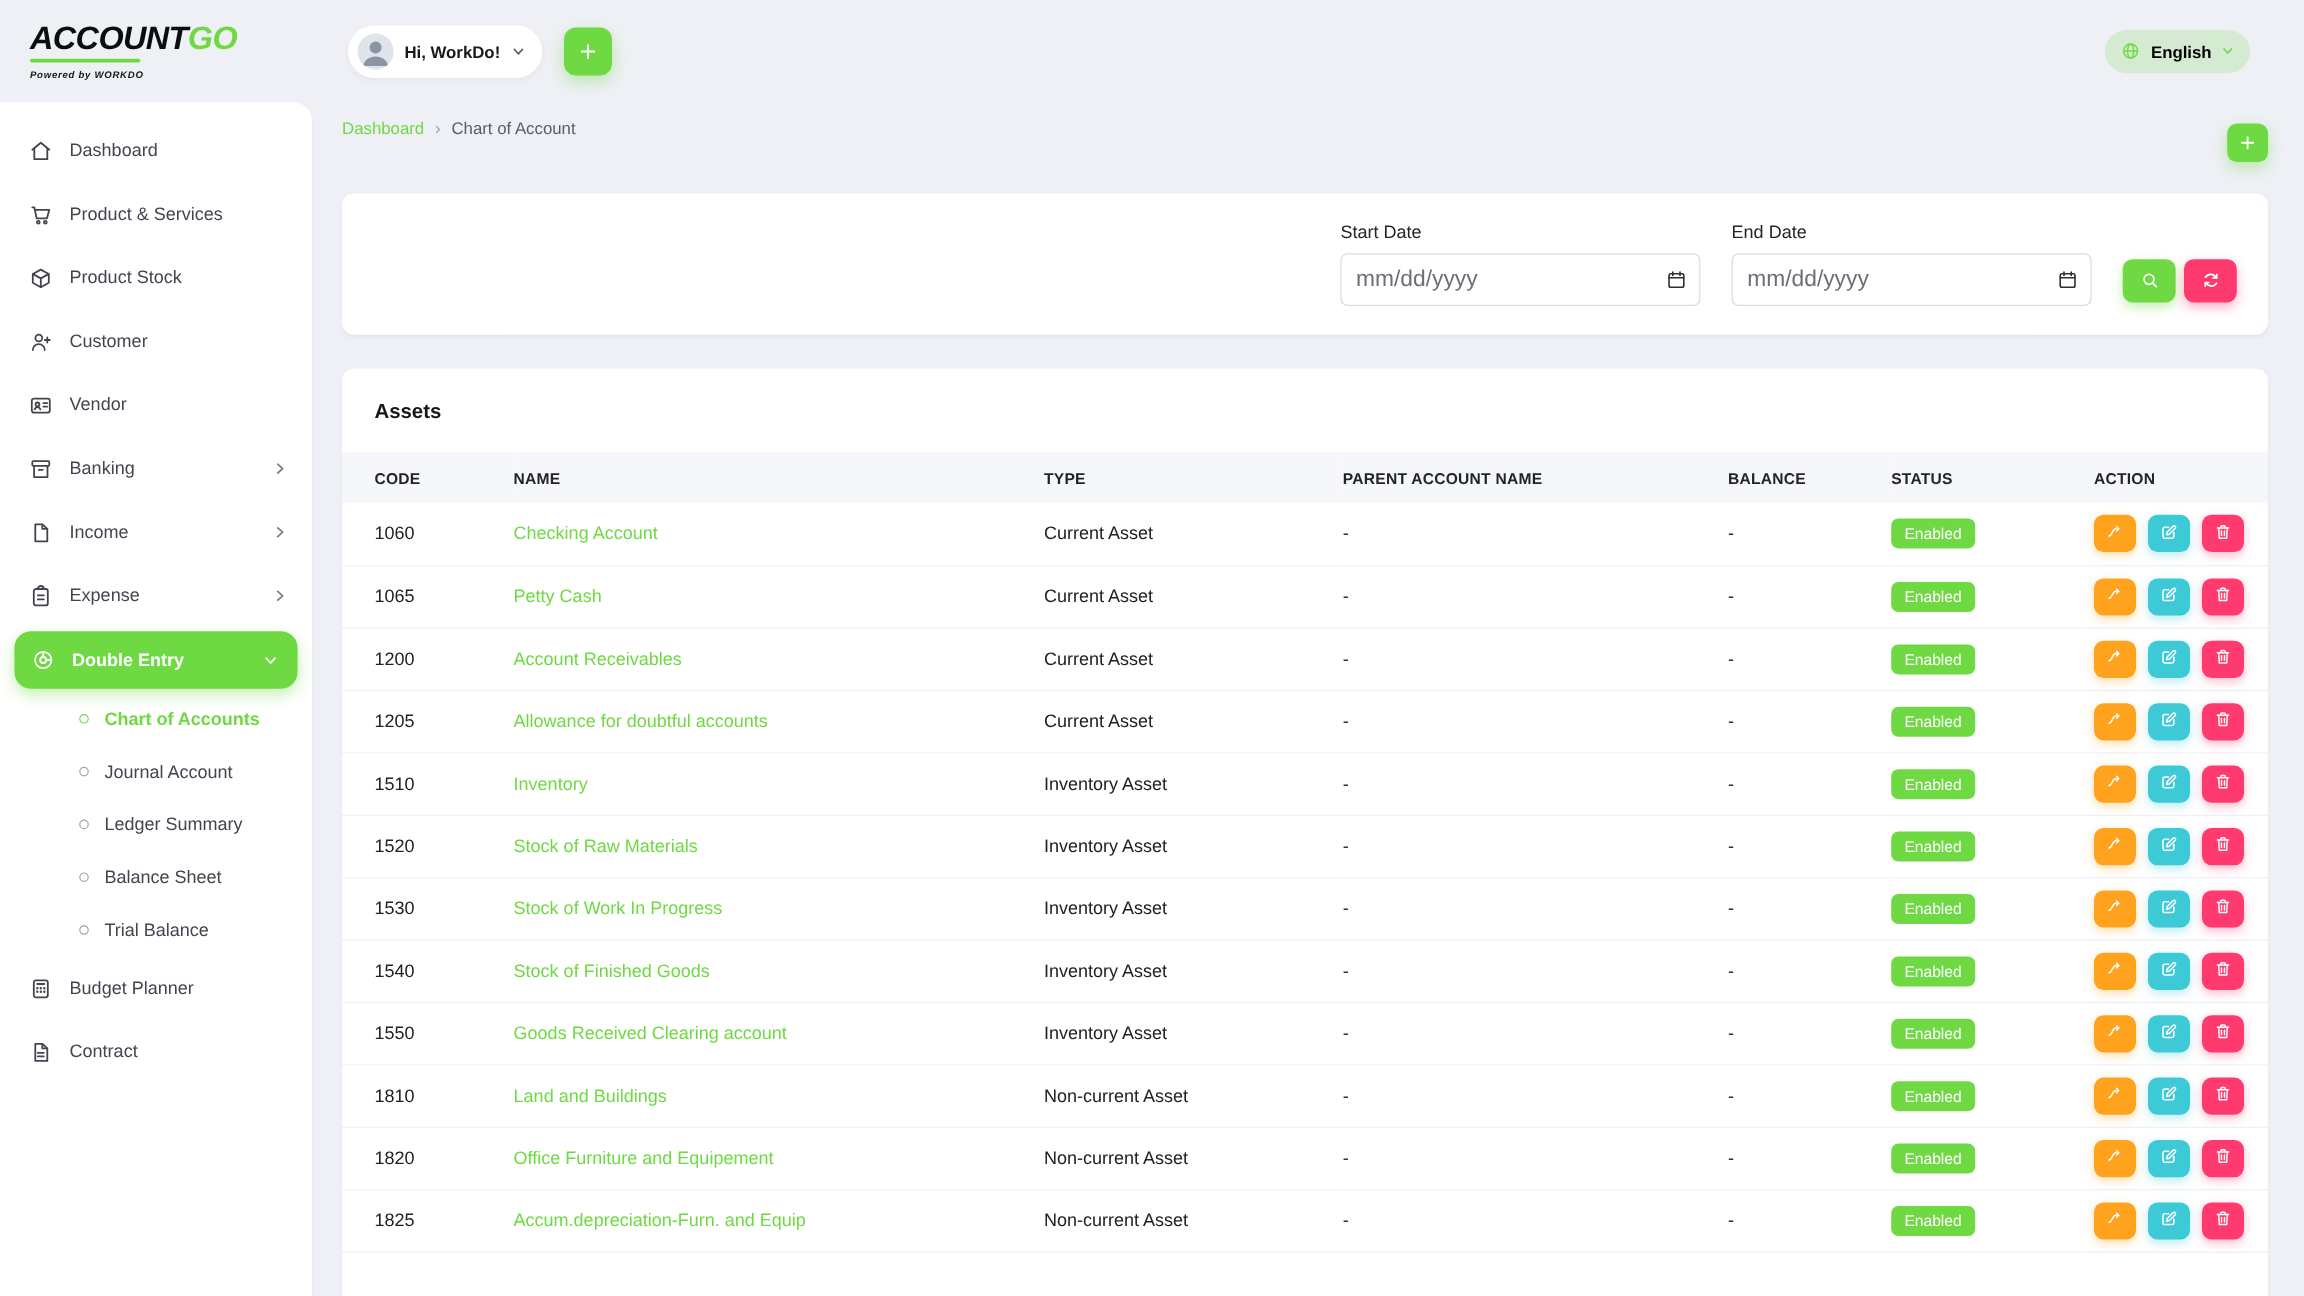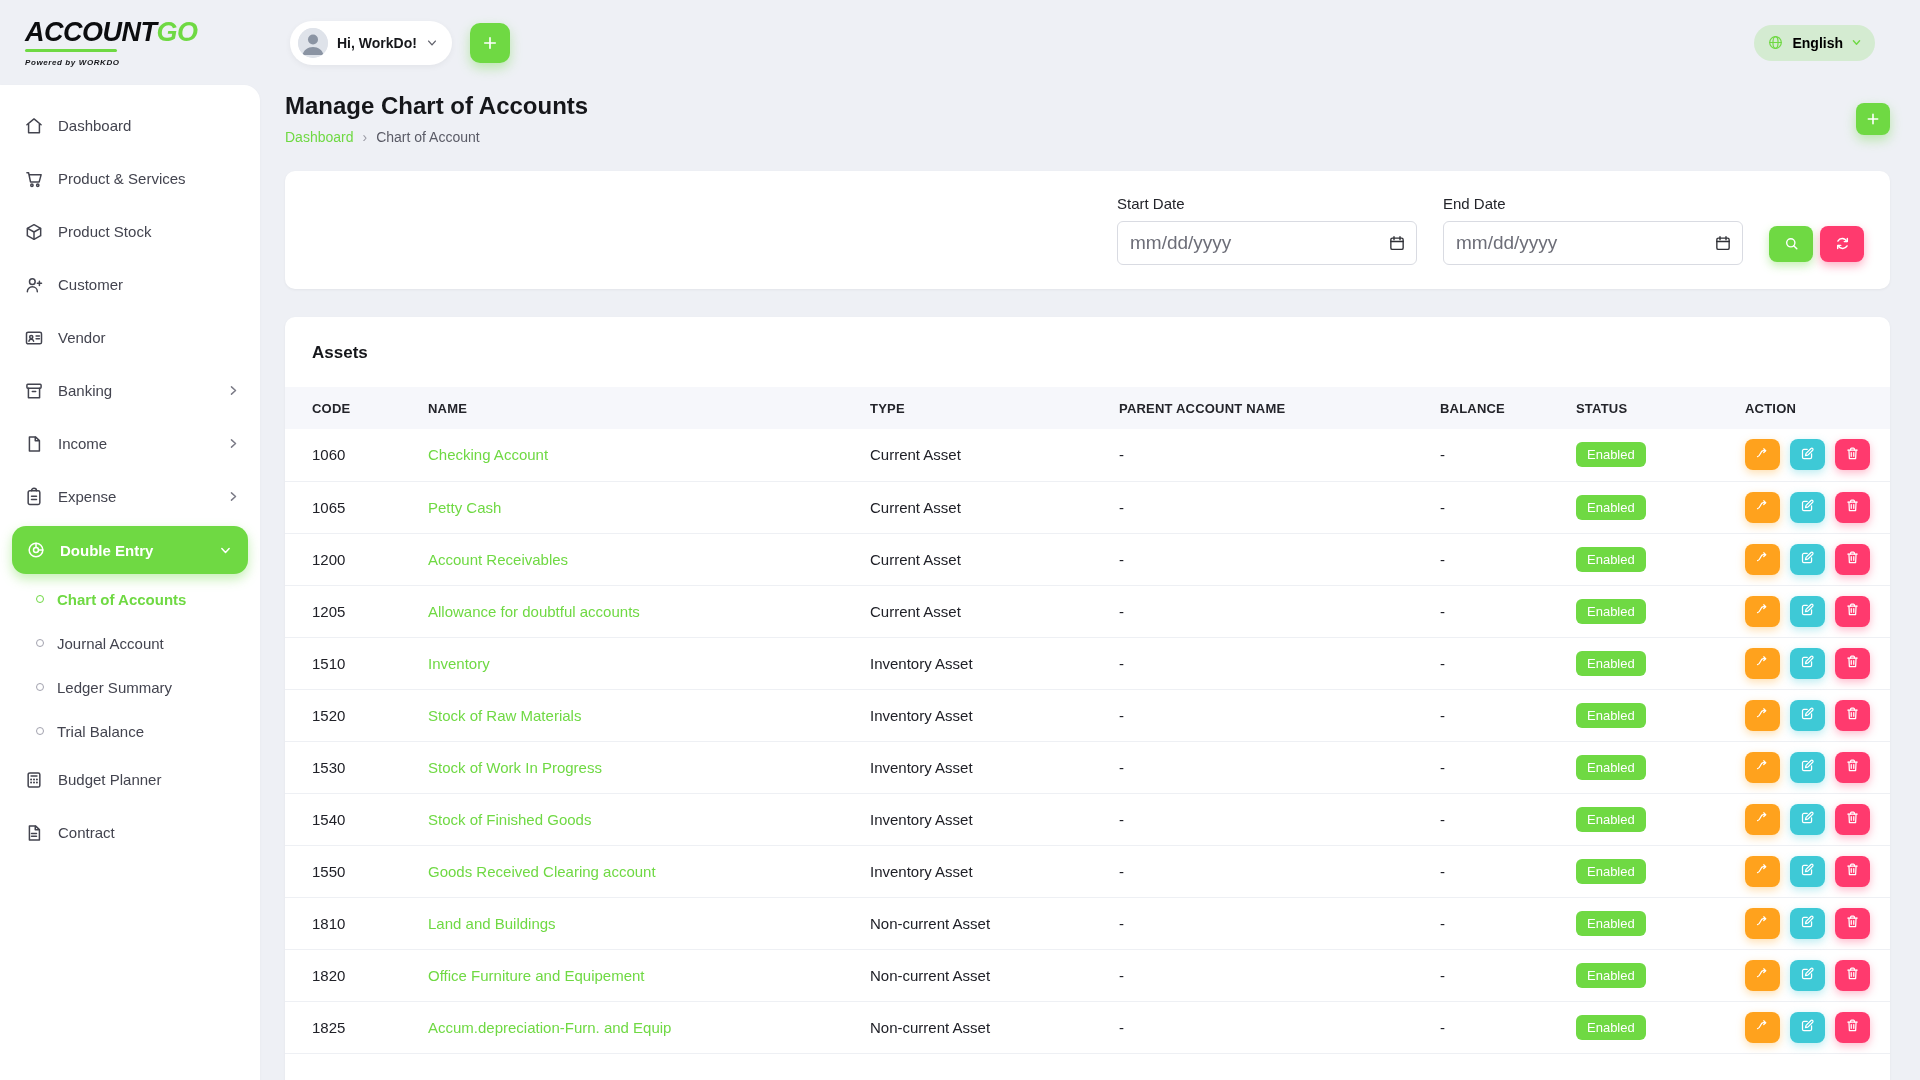--- a/index.html
+++ b/index.html
@@ -21,21 +21,21 @@
   .logo-powered { font-size: 8px; font-weight: 700; letter-spacing: 0.6px; color: #15161a; font-style: italic; }
 
   .side-nav { background: #fff; border-top-right-radius: 16px; flex: 1; padding-top: 14px; overflow: hidden; box-shadow: 0 1px 3px rgba(0,0,0,0.04); }
   .nav-item { height: 53px; display: flex; align-items: center; padding: 0 20px 0 24px; color: #43444f; font-size: 15px; font-weight: 500; cursor: pointer; }
   .nav-item .ic { width: 20px; height: 20px; margin-right: 14px; flex: 0 0 20px; color: #43444f; }
   .nav-item .ic svg, .chev svg { display: block; width: 100%; height: 100%; }
   .nav-item .lbl { flex: 1; white-space: nowrap; }
   .chev { width: 13px; height: 13px; color: #7b7b87; }
   .nav-item.active { background: #6fd943; color: #fff; border-radius: 14px; margin: 3px 12px; height: 48px; padding: 0 16px 0 14px; box-shadow: 0 5px 12px rgba(111,217,67,0.4); font-weight: 700; }
   .nav-item.active .ic, .nav-item.active .chev { color: #fff; }
-  .sub-item { height: 44px; display: flex; align-items: center; padding-left: 36px; font-size: 15px; color: #43444f; cursor: pointer; }
+  .sub-item { height: 44px; display: flex; align-items: center; padding-left: 36px; font-size: 15px; color: #43444f; cursor: pointer; margin-left: 30px; }
   .sub-item .dot { width: 8px; height: 8px; border: 1.5px solid #a2a2ae; border-radius: 50%; margin-right: 13px; flex: 0 0 8px; }
   .sub-item.active { color: #6fd943; font-weight: 700; }
   .sub-item.active .dot { border-color: #6fd943; }
 
   
   .main { flex: 1; display: flex; flex-direction: column; min-width: 0; }
   .topbar { height: 85px; display: flex; align-items: center; padding: 0 45px 0 30px; }
   .user-chip { background: #fff; border-radius: 24px; height: 44px; display: flex; align-items: center; padding: 0 14px 0 8px; gap: 9px; box-shadow: 0 2px 6px rgba(0,0,0,0.05); cursor: pointer; }
   .avatar { width: 30px; height: 30px; border-radius: 50%; background: #dfe3ea; overflow: hidden; flex: 0 0 30px; }
   .avatar svg { display: block; width: 100%; height: 100%; }
@@ -231,20 +231,24 @@
       <div class="sub-item">
         <span class="dot"></span>
         <span>Journal Account</span>
       </div>
       <div class="sub-item">
         <span class="dot"></span>
         <span>Ledger Summary</span>
       </div>
       <div class="sub-item">
         <span class="dot"></span>
+        <span>Balance Sheet</span>
+      </div>
+      <div class="sub-item">
+        <span class="dot"></span>
         <span>Trial Balance</span>
       </div>
 
       <div class="nav-item">
         <span class="ic">
             <svg viewBox="0 0 24 24" fill="none" stroke="currentColor" stroke-width="1.8" stroke-linecap="round" stroke-linejoin="round">
               <rect x="5" y="3.5" width="14" height="17" rx="2"></rect>
               <path d="M8.5 7.2h7"></path>
               <path d="M8.5 11.5h.01M12 11.5h.01M15.5 11.5h.01M8.5 15h.01M12 15h.01M15.5 15h.01" stroke-width="2.4"></path>
             </svg>
@@ -302,21 +306,20 @@
               <path d="M3.5 5.5 8 10.5l4.5-5"></path>
             </svg>
           </span>
       </div>
     </header>
 
     <div class="content">
 
       <div class="page-head">
         <div>
-          <h1 class="page-title">Manage Chart of Accounts</h1>
           <div class="breadcrumb">
             <a class="bc-link">Dashboard</a>
             <span class="bc-sep">›</span>
             <span class="bc-current">Chart of Account</span>
           </div>
         </div>
         <button class="page-add-btn">
             <svg viewBox="0 0 24 24" fill="none" stroke="currentColor" stroke-width="2.4" stroke-linecap="round">
               <path d="M12 5v14M5 12h14"></path>
             </svg>

